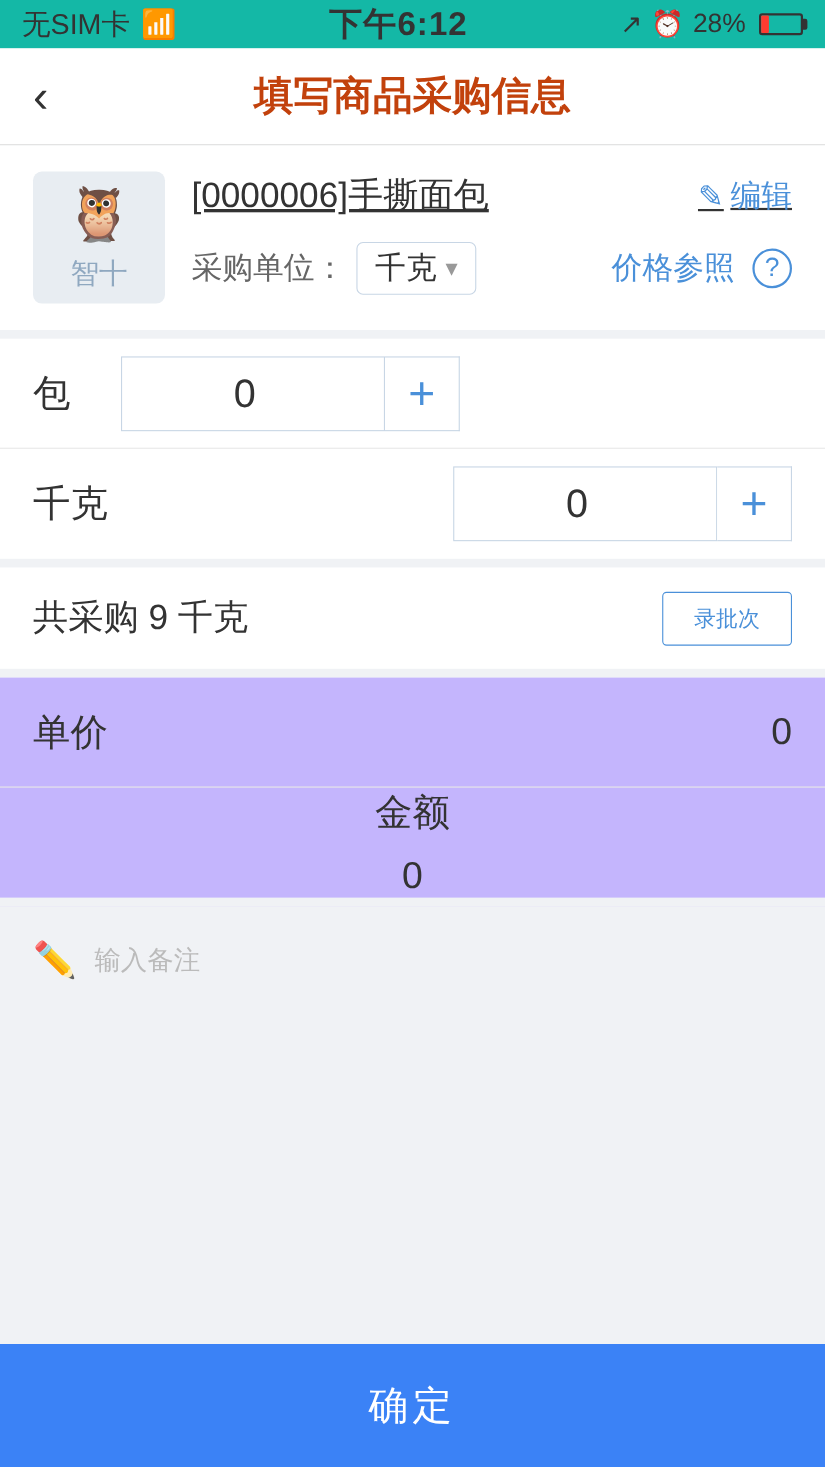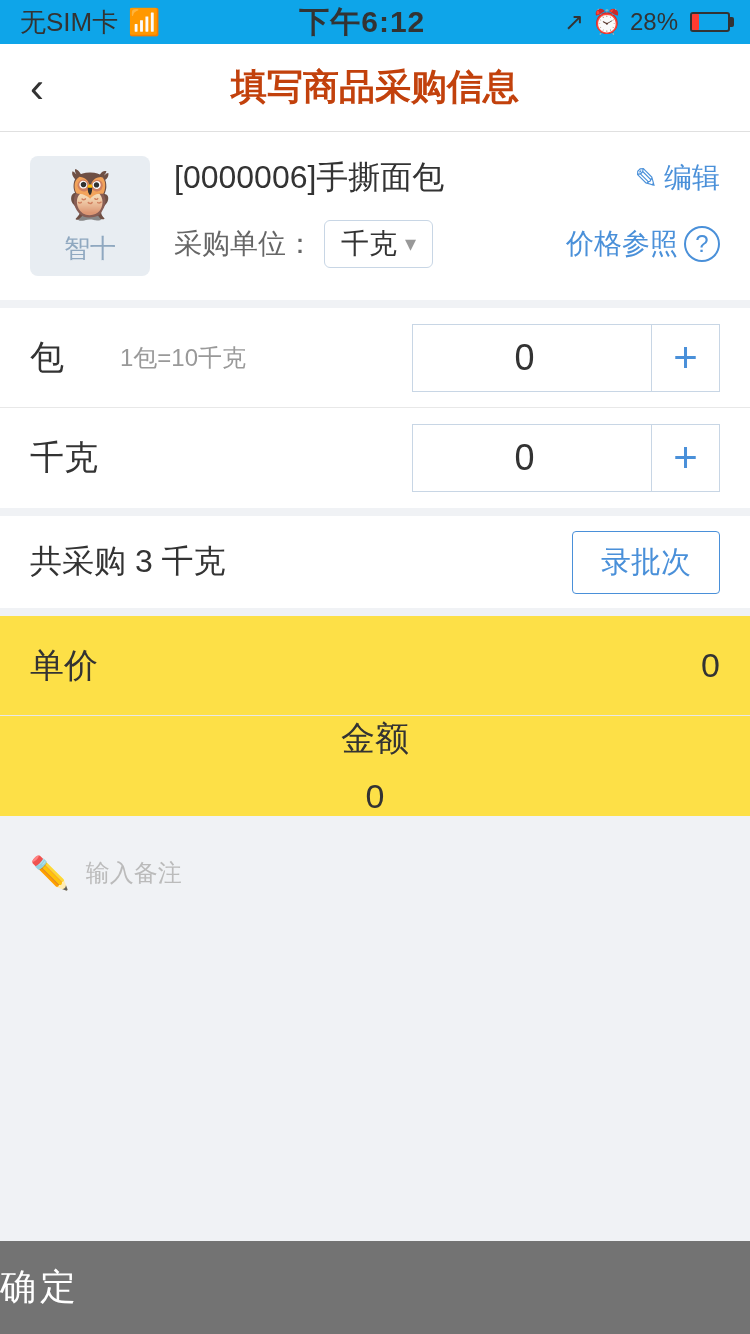--- a/index.html
+++ b/index.html
@@ -10,21 +10,21 @@
       font-family: -apple-system, "PingFang SC", "Helvetica Neue", Arial, sans-serif;
       background: #f0f2f5;
       font-size: 32px;
       color: #333;
     }
 
     
     .status-bar {
       width: 750px;
       height: 44px;
-      background: #0ea5e9;
+      background: #14b8a6;
       display: flex;
       align-items: center;
       justify-content: space-between;
       padding: 0 20px;
       font-size: 28px;
       font-weight: 500;
     }
     .status-left { display: flex; align-items: center; gap: 10px; font-size: 26px; }
     .status-center { font-size: 30px; font-weight: 600; letter-spacing: 1px; }
     .status-right { display: flex; align-items: center; gap: 8px; font-size: 24px; }
@@ -107,20 +107,21 @@
       margin-top: 8px;
     }
     .product-info {
       flex: 1;
     }
     .product-top-row {
       display: flex;
       align-items: center;
       justify-content: space-between;
       margin-bottom: 20px;
+      text-decoration: underline;
     }
     .product-name {
       font-size: 32px;
       color: #333;
       font-weight: 500;
     }
     .product-edit {
       color: #4a90d9;
       font-size: 28px;
       display: flex;
@@ -147,21 +148,21 @@
       display: flex;
       align-items: center;
       gap: 8px;
       margin-left: 10px;
     }
     .price-ref {
       color: #4a90d9;
       font-size: 28px;
       display: flex;
       align-items: center;
-      gap: 6px;
+      gap: 16px;
     }
 
     
     .input-section {
       background: #fff;
       border-bottom: 8px solid #f0f2f5;
     }
     .input-row {
       display: flex;
       align-items: center;
@@ -224,28 +225,28 @@
     }
     .summary-text {
       font-size: 32px;
       color: #333;
     }
     .batch-btn {
       border: 1px solid #4a90d9;
       color: #4a90d9;
       background: #fff;
       padding: 10px 28px;
-      font-size: 30px;
+      font-size: 20px;
       border-radius: 4px;
       cursor: pointer;
     }
 
     
     .price-section {
-      background: #fde047;
+      background: #c4b5fd;
       border-bottom: 8px solid #f0f2f5;
     }
     .price-row {
       display: flex;
       align-items: center;
       justify-content: space-between;
       padding: 0 30px;
       height: 100px;
       border-bottom: 1px solid #e8e8e8;
     }
@@ -284,27 +285,28 @@
 
     
     .bottom-spacer {
       background: #f0f2f5;
       height: 300px;
     }
 
     
     .confirm-btn-wrap {
       width: 750px;
-      background: #737373;
+      background: #3b82f6;
       position: fixed;
       bottom: 0;
       left: 0;
-      height: 93px;
-      display: flex;
-      align-items: center;
+      height: 112px;
+      display: flex;
+      align-items: center;
+      justify-content: center;
       cursor: pointer;
     }
     .confirm-btn-text {
       font-size: 36px;
       color: #fff;
       font-weight: 500;
       letter-spacing: 4px;
     }
   </style>
 </head>
@@ -357,39 +359,38 @@
         <span style="width:36px;height:36px;border:2px solid #4a90d9;border-radius:50%;display:inline-flex;align-items:center;justify-content:center;font-size:24px;color:#4a90d9;">?</span>
       </span>
     </div>
   </div>
 </div>
 
 <div class="input-section">
 
   <div class="input-row">
     <span class="input-label">包</span>
-    <span class="input-sub">1包=10千克</span>
     <div class="input-field-wrap">
       <input class="input-number" type="number" value="0" style="">
       <div class="input-plus">+</div>
     </div>
   </div>
 
   <div class="input-row">
     <span class="input-label">千克</span>
     <span class="input-sub"></span>
     <div class="input-field-wrap">
       <input class="input-number" type="number" value="0" style="">
       <div class="input-plus">+</div>
     </div>
   </div>
 </div>
 
 <div class="summary-row">
-  <span class="summary-text">共采购 3 千克</span>
+  <span class="summary-text">共采购 9 千克</span>
   <button class="batch-btn">录批次</button>
 </div>
 
 <div class="price-section">
   <div class="price-row">
     <span class="price-row-label">单价</span>
     <span class="price-row-value">0</span>
   </div>
   <div class="price-row">
     <span class="price-row-label">金额</span>

